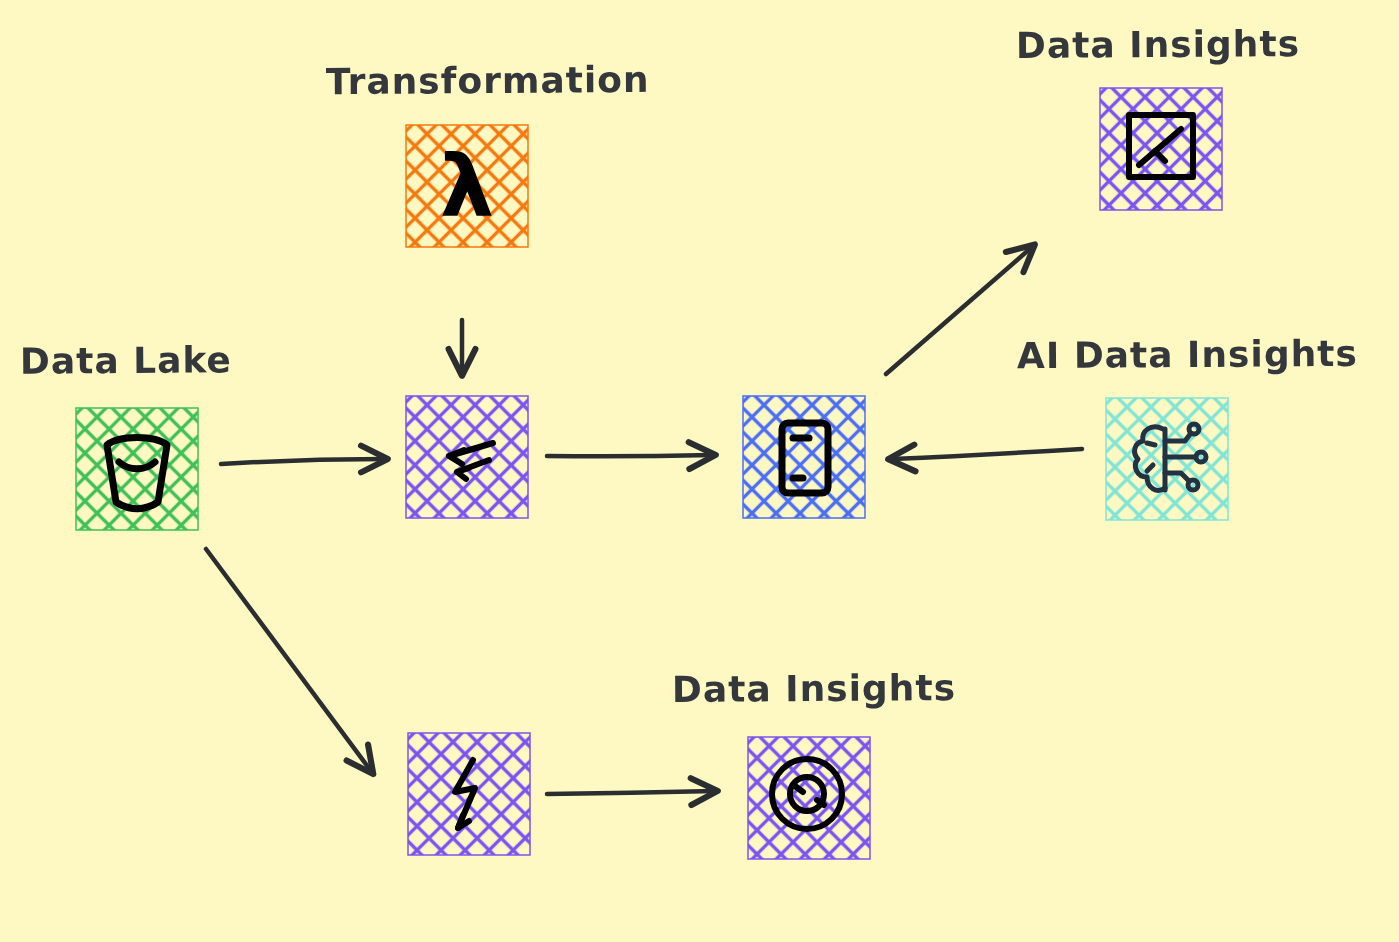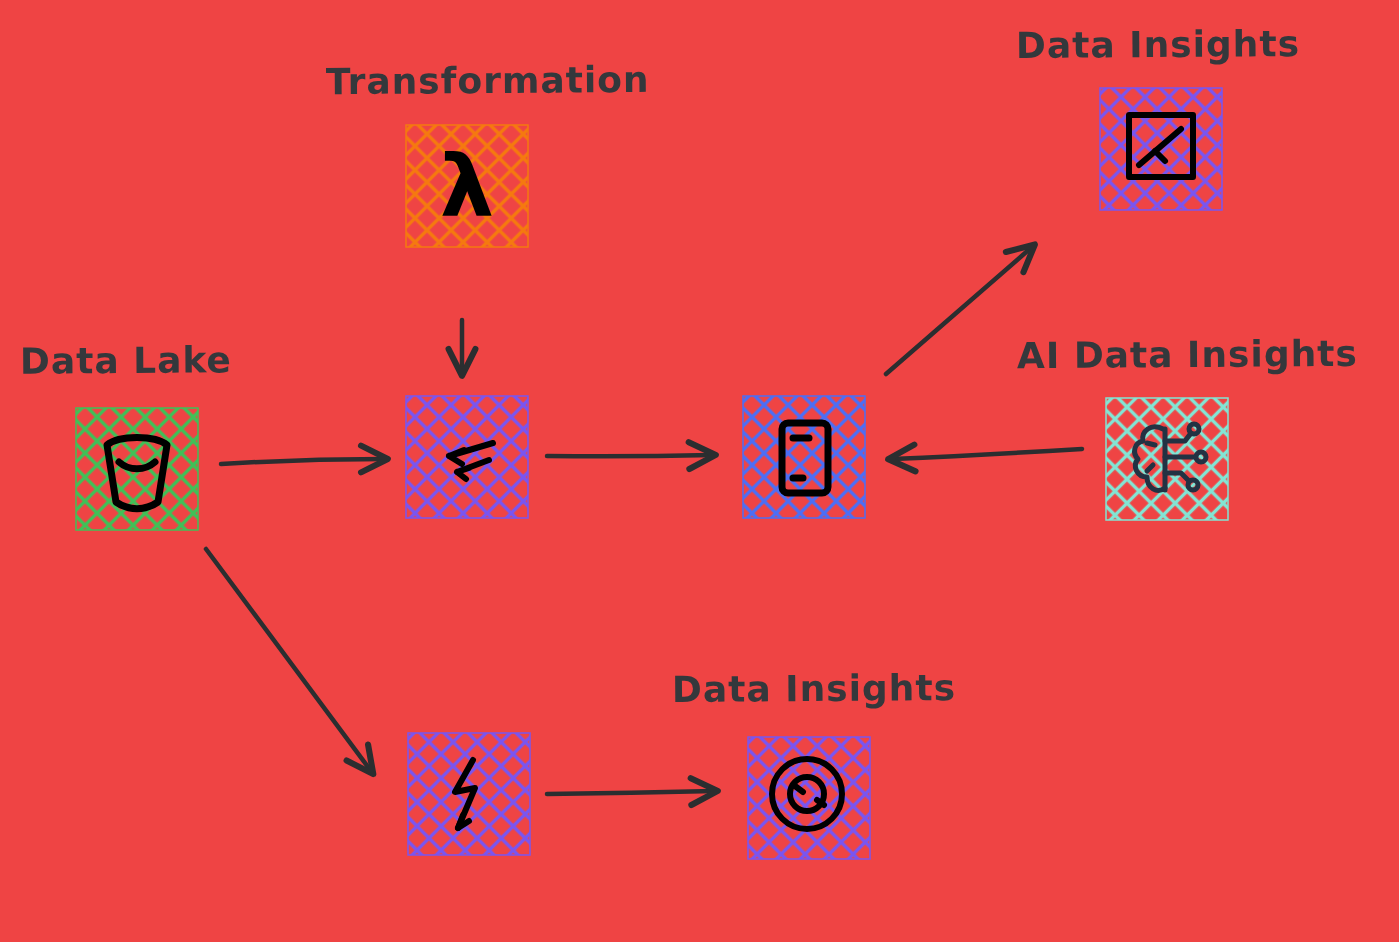--- a/index.html
+++ b/index.html
@@ -4,21 +4,21 @@
 <style>
   html, body {
     margin: 0;
     padding: 0;
     background: #000000;
   }
   .canvas {
     position: relative;
     width: 1399px;
     height: 942px;
-    background: #ef4444;
+    background: #fef9c3;
     overflow: hidden;
     font-family: "DejaVu Sans", sans-serif;
   }
   .node {
     position: absolute;
     width: 128px;
     height: 128px;
   }
   .node-label {
     position: absolute;

